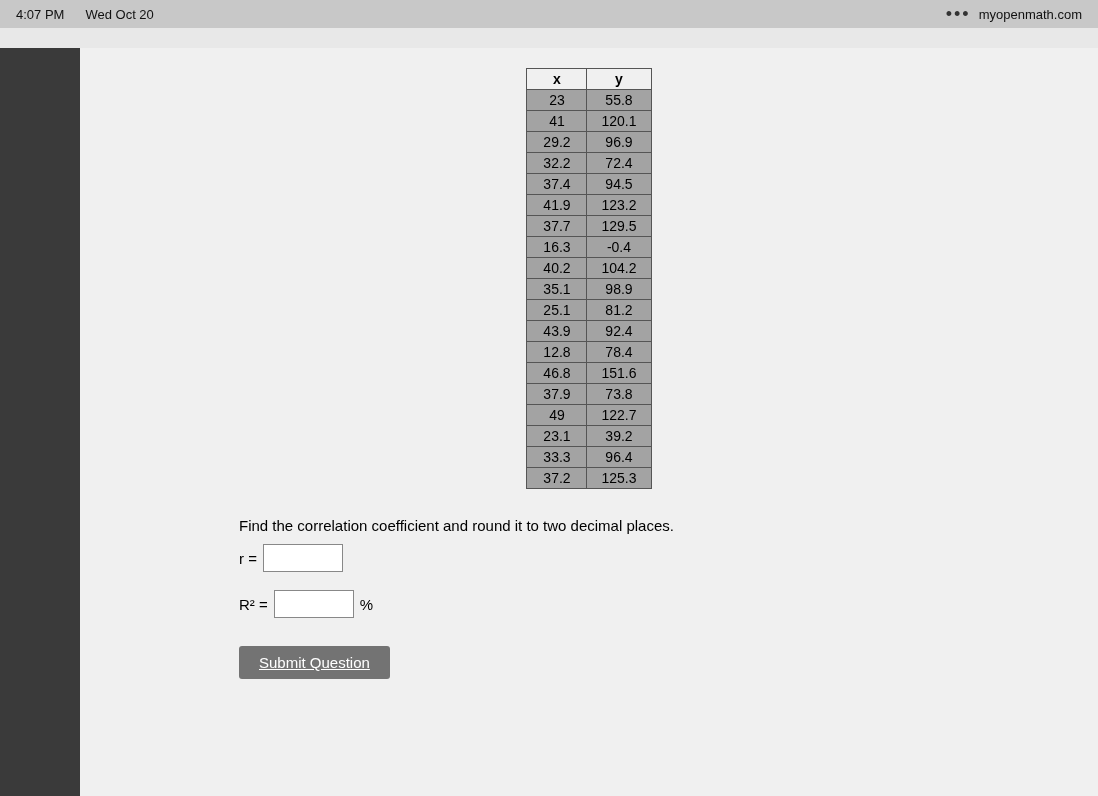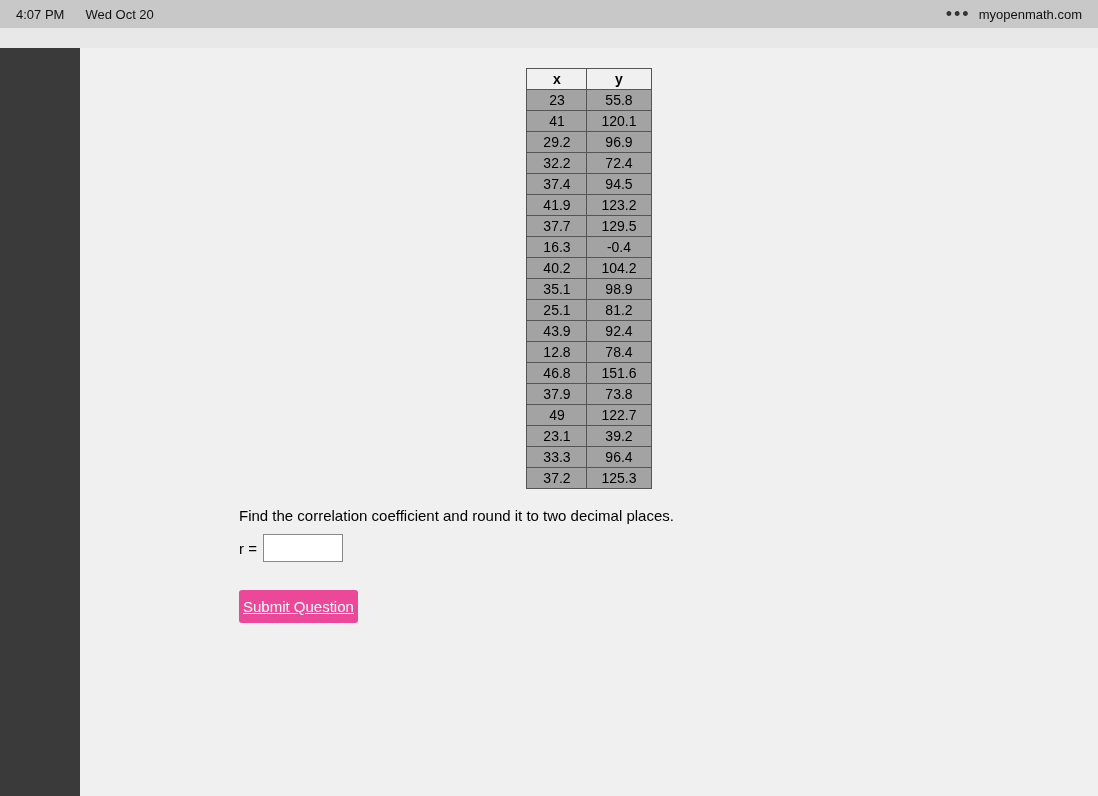--- a/index.html
+++ b/index.html
@@ -89,20 +89,21 @@
       font-weight: bold;
     }
     .data-table td {
       background: #a3a3a3;
     }
 
     
     .question-section {
       width: 100%;
       max-width: 700px;
+      margin-top: 10px;
     }
 
     .question-text {
       font-size: 15px;
       color: #000;
       margin-bottom: 8px;
       line-height: 1.4;
     }
 
     .input-row {
@@ -133,24 +134,24 @@
     }
 
     .question2-text {
       font-size: 15px;
       color: #000;
       margin-bottom: 8px;
       line-height: 1.5;
     }
 
     .submit-btn {
-      background: #ec4899;
+      background: #737373;
       color: #fff;
       border: none;
-      padding: 8px 4px;
+      padding: 8px 20px;
       font-size: 15px;
       cursor: pointer;
       border-radius: 3px;
       margin-top: 10px;
       text-decoration: underline;
     }
   </style>
 </head>
 <body>
 
@@ -259,19 +260,24 @@
     </table>
 
     <div class="question-section">
       <p class="question-text">Find the correlation coefficient and round it to two decimal places.</p>
       <div class="input-row">
         <span class="input-label">r =</span>
         <input type="text" class="answer-input" style="">
       </div>
 
       
+      <div class="input-row">
+        <span class="input-label">R² =</span>
+        <input type="text" class="answer-input" style="">
+        <span class="percent-label">%</span>
+      </div>
 
       
       <button class="submit-btn">Submit Question</button>
     </div>
 
   </div>
 </div>
 
 </body></html>

